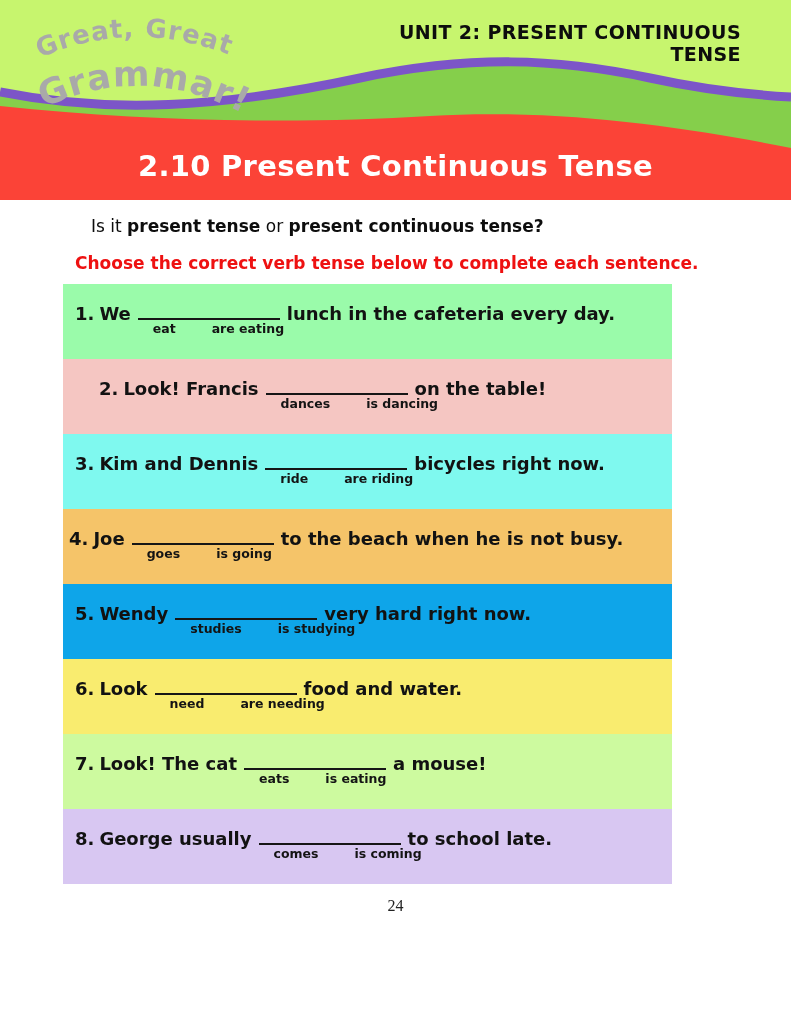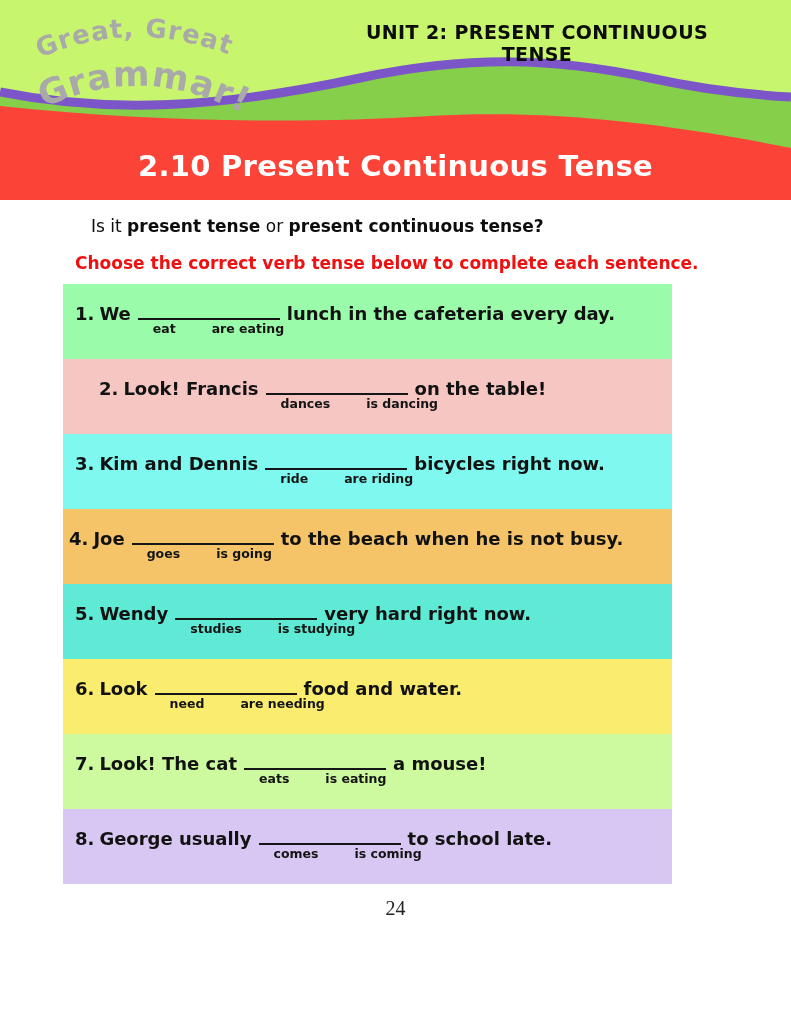--- a/index.html
+++ b/index.html
@@ -8,21 +8,21 @@
     background:#ffffff;
     font-family:"DejaVu Sans", sans-serif;
     position:relative;
     overflow:hidden;
   }
   .header { position:relative; width:791px; height:200px; }
   .wave-svg { display:block; }
   .logo-svg { position:absolute; top:2px; left:18px; }
   .unit-title {
     position:absolute; top:21px; left:333px; width:408px;
-    text-align:center;
+    text-align:right;
     font-weight:bold; font-size:19px; letter-spacing:0.4px;
     color:#0d0d0d;
   }
   .lesson-title {
     position:absolute; top:149px; left:0; width:100%;
     margin:0; text-align:center;
     color:#ffffff; font-weight:bold; font-size:29px; letter-spacing:0.3px;
   }
   .instructions { margin:11px 0 0 75px; font-size:17px; color:#0d0d0d; }
   .instructions .line1 { margin:16px; line-height:1.25; }
@@ -48,21 +48,21 @@
   }
   .opts {
     position:absolute; left:15px; top:100%; margin-top:3px;
     display:flex; gap:36px;
     font-size:12.5px; font-weight:bold; color:#141414;
     white-space:nowrap;
   }
   .footer {
     margin-top:13px; text-align:center;
     font-family:"Liberation Serif", serif;
-    font-size:20px; color:#222222;
+    font-size:16px; color:#222222;
   }
 </style>
 </head>
 <body>
 
 <div class="header">
   <svg class="wave-svg" width="791" height="200" viewBox="0 0 791 200">
     <rect x="0" y="0" width="791" height="200" fill="#FB4337"></rect>
     <path d="M0,92 C110,114 220,108 360,78 C470,55 555,58 650,78 C705,90 755,95 791,97 L791,148 C690,128 560,108 430,116 C300,124 150,122 0,106 Z" fill="#85CF4B"></path>
     <path d="M0,0 L791,0 L791,97 C755,95 705,90 650,78 C555,58 470,55 360,78 C220,108 110,114 0,92 Z" fill="#C7F56E"></path>
@@ -114,21 +114,21 @@
           </span></span><span>bicycles right now.</span></p>
   </div>
 
   <div class="row" style="background-color: rgb(245, 196, 105); padding-left: 6px;">
     <p class="sentence"><span class="num">4.</span><span>Joe</span><span class="blank"><span class="opts">
             <span>goes</span>
             <span>is going</span>
           </span></span><span>to the beach when he is not busy.</span></p>
   </div>
 
-  <div class="row" style="background-color: #5eead4;">
+  <div class="row" style="background-color: #0ea5e9;">
     <p class="sentence"><span class="num">5.</span><span>Wendy</span><span class="blank"><span class="opts">
             <span>studies</span>
             <span>is studying</span>
           </span></span><span>very hard right now.</span></p>
   </div>
 
   <div class="row" style="background-color: rgb(249, 236, 111);">
     <p class="sentence"><span class="num">6.</span><span>Look</span><span class="blank"><span class="opts">
             <span>need</span>
             <span>are needing</span>

